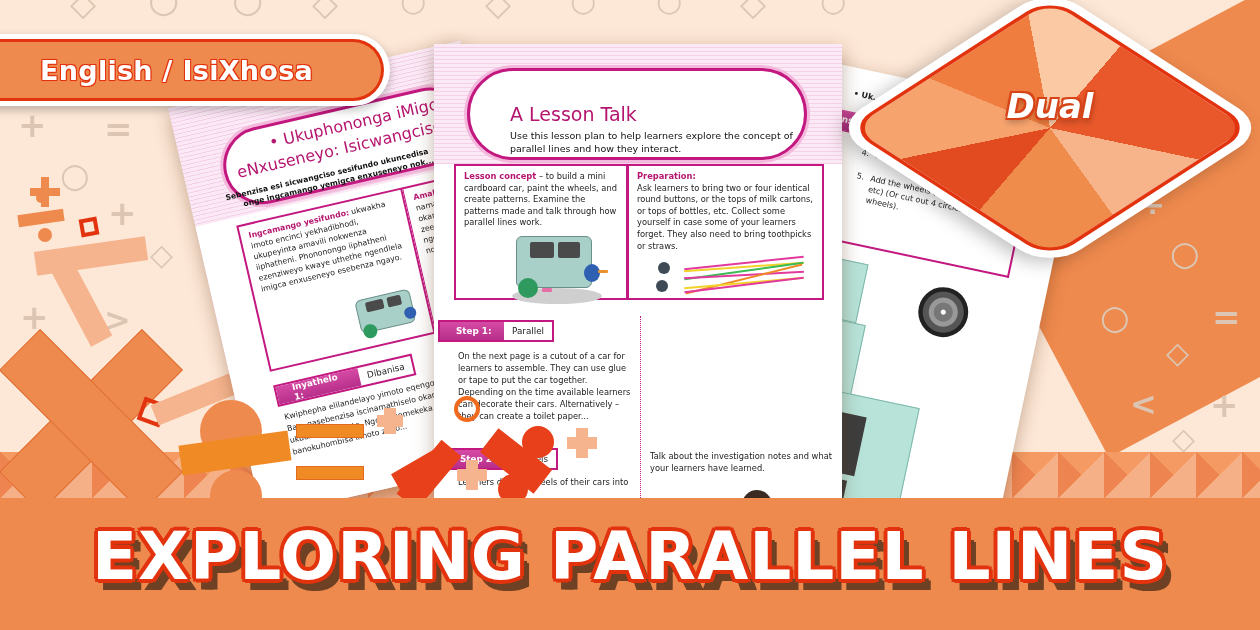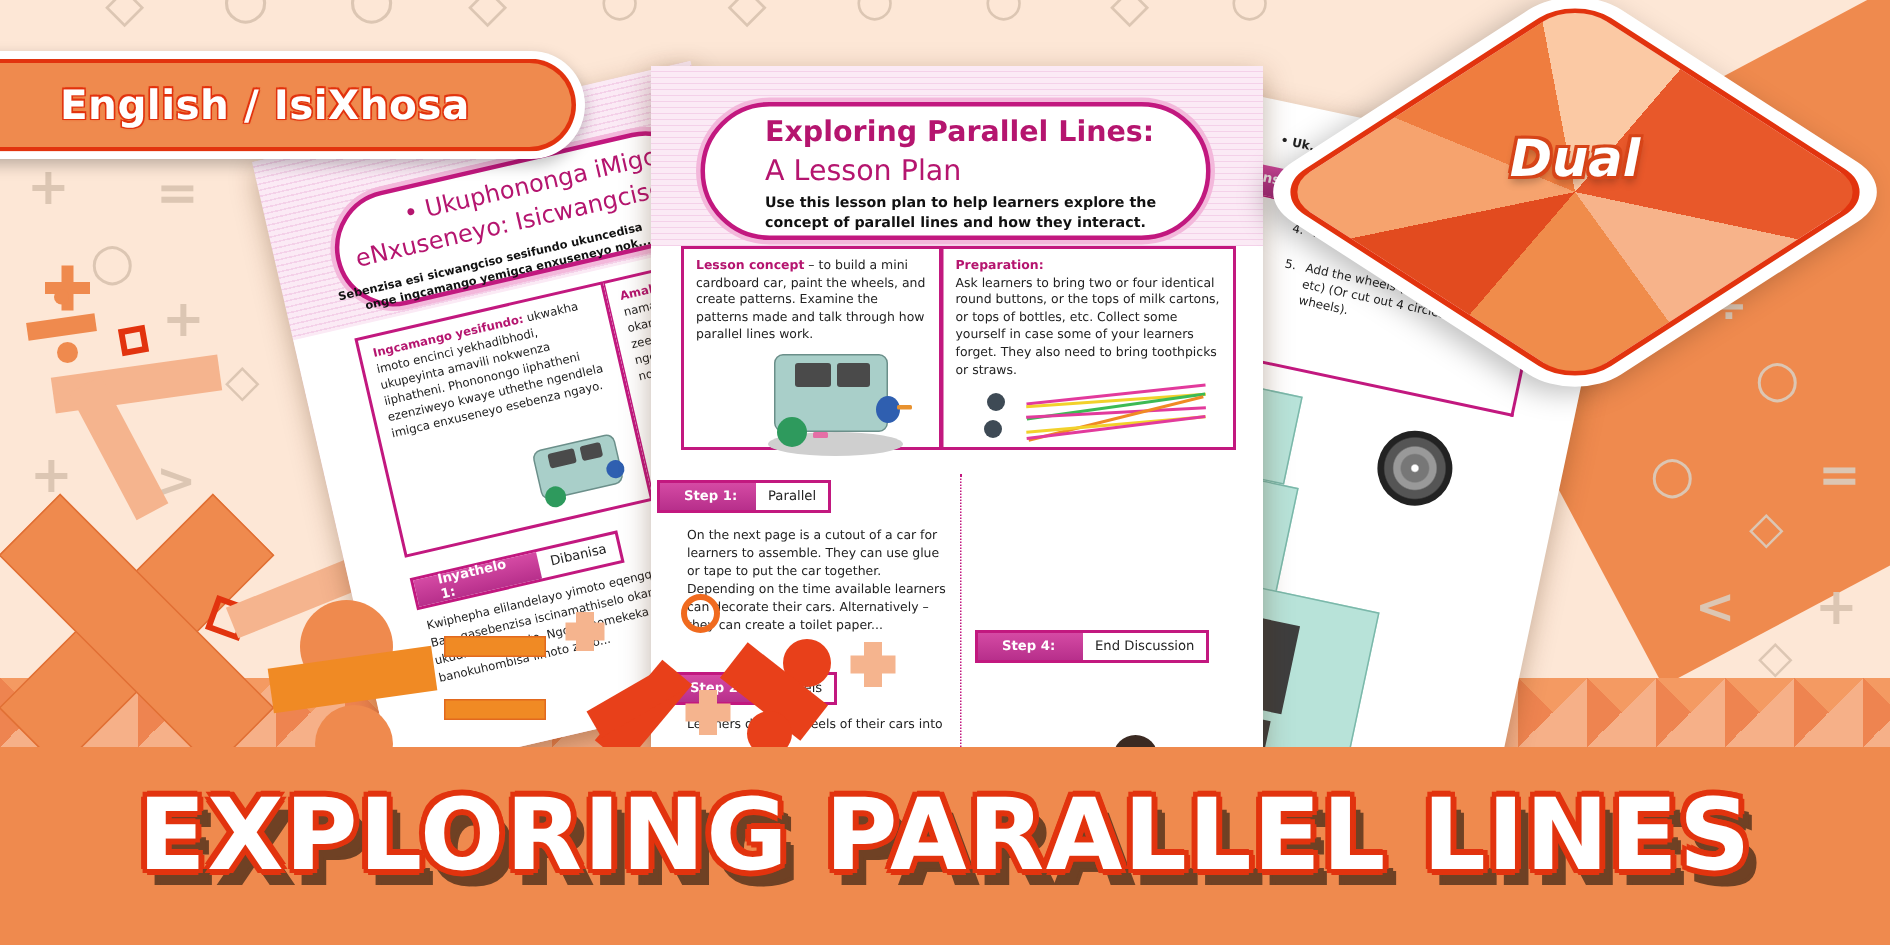--- a/index.html
+++ b/index.html
@@ -29,21 +29,21 @@
     background-image: repeating-linear-gradient(0deg, rgba(220,120,190,.22) 0 1px, transparent 1px 4px); }
 
   .doc-left { left: 168px; top: 108px; width: 300px; height: 420px; transform: rotate(-13deg); transform-origin: top left; }
   .doc-right { left: 820px; top: 60px; width: 270px; height: 470px; transform: rotate(12deg); transform-origin: top left; background: #fff; }
   .doc-center { left: 434px; top: 44px; width: 408px; height: 460px; }
 
   .title-pill { position: absolute; border: 3px solid #c2187f; border-radius: 50px; background: #fff; box-shadow: 0 0 0 3px #f3b8db; }
   .c-title-pill { left: 33px; top: 24px; width: 340px; height: 92px; }
   .c-title1 { position: absolute; left: 40px; top: 6px; color: #b5156f; font-weight: bold; font-size: 19px; font-family: "DejaVu Sans", sans-serif; }
   .c-title2 { position: absolute; left: 40px; top: 32px; color: #b5156f; font-size: 19px; }
-  .c-desc { position: absolute; left: 40px; top: 58px; width: 290px; color: #111; font-size: 9.5px; font-weight: bold; line-height: 13px; }
+  .c-desc { position: absolute; left: 40px; top: 58px; width: 290px; color: #111; font-size: 9.5px; font-weight: normal; line-height: 13px; }
 
   .c-white { position: absolute; left: 0; top: 120px; width: 408px; height: 340px; background: #fff; }
   .box { position: absolute; border: 2px solid #c2187f; background: #fff; }
   .box-concept { left: 20px; top: 120px; width: 174px; height: 136px; }
   .box-prep { left: 194px; top: 120px; width: 196px; height: 136px; border-left-width: 1px; }
   .box-text { position: absolute; left: 8px; top: 5px; right: 6px; font-size: 8.3px; line-height: 11.6px; color: #222; font-family: "DejaVu Sans", sans-serif; }
   .box-label { color: #b5156f; font-weight: bold; }
 
   .step { position: absolute; height: 22px; display: flex; border: 2px solid #c2187f; background: #fff; font-size: 8.8px; }
   .step-num { background: linear-gradient(#d54aa4, #b72f8b); color: #fff; font-weight: bold; display: flex; align-items: center; padding: 0 10px 0 16px; width: 64px; }
@@ -196,22 +196,21 @@
   <div class="cutout" style="left:-10px;top:250px;width:110px;height:210px;"></div>
   <div class="cutout-win" style="left:0;top:262px;width:54px;height:50px;"></div>
   <div class="cutout" style="left:60px;top:320px;width:110px;height:130px;"></div>
   <div class="cutout-win" style="left:70px;top:340px;width:50px;height:60px;"></div>
   <div class="cutout-win" style="left:70px;top:406px;width:44px;height:40px;"></div>
   <div class="tire"></div>
 </div>
 
 <div class="doc doc-center doc-wavy">
   <div class="title-pill c-title-pill">
-    <div class="c-title1">Exploring Parallel Lines:</div>
-    <div class="c-title2">A Lesson Plan</div>
+    <div class="c-title2">A Lesson Talk</div>
     <div class="c-desc">Use this lesson plan to help learners explore the concept of parallel lines and how they interact.</div>
   </div>
   <div class="c-white"></div>
 
   <div class="box box-concept">
     <div class="box-text">
       <span class="box-label">Lesson concept</span><span> – to build a mini cardboard car, paint the wheels, and create patterns. Examine the patterns made and talk through how parallel lines work.</span>
     </div>
     <div class="car" style="left:50px;top:64px;width:110px;height:70px;">
       <div class="wheel" style="left:6px;top:58px;width:90px;height:16px;background:#cfcfcf;border-radius:50%;"></div>
@@ -246,24 +245,21 @@
 
   <div class="divider"></div>
 
   <div class="step step-1">
     <div class="step-num">Step 1:</div>
     <div class="step-title">Parallel</div>
   </div>
   <div class="step-text" style="left:24px;top:306px;width:176px;">On the next page is a cutout of a car for learners to assemble. They can use glue or tape to put the car together. Depending on the time available learners can decorate their cars. Alternatively – they can create a toilet paper...</div>
 
 
-  <div class="step step-4">
-    <div class="step-num">Step 4:</div>
-    <div class="step-title">End Discussion</div>
-  </div>
+  <div class="step-text" style="left:216px;top:406px;width:184px;">Talk about the investigation notes and what your learners have learned.</div>
 
   <div class="step step-2">
     <div class="step-num">Step 2:</div>
     <div class="step-title">Wheels</div>
   </div>
   <div class="step-text" style="left:24px;top:432px;width:176px;">Learners dip the wheels of their cars into</div>
 
   <div class="wheel" style="left:308px;top:446px;width:30px;height:30px;background:#3b2a22;"></div>
 </div>
 

